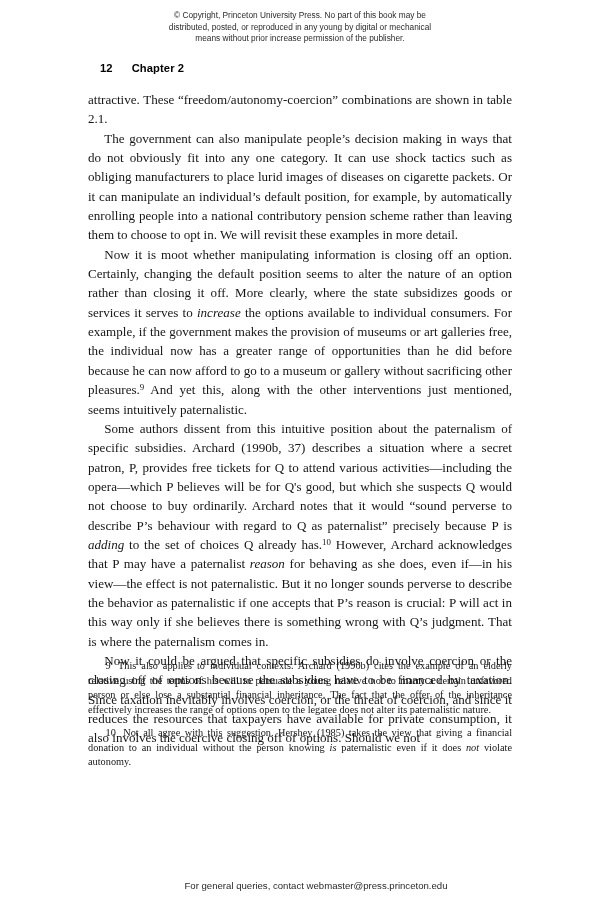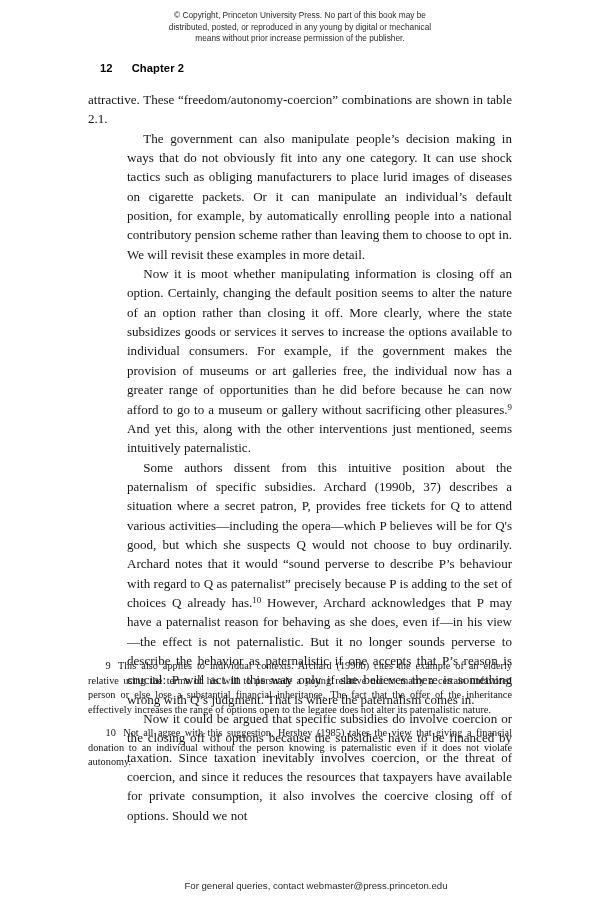--- a/index.html
+++ b/index.html
@@ -60,23 +60,23 @@
   }
   .body-block p {
     margin: 0;
     font-size: 13.05px;
     line-height: 19.35px;
     text-align: justify;
     text-justify: inter-word;
     hyphens: manual;
     color: #151515;
   }
-  .body-block p + p { text-indent: 1.25em; margin-left: 39px; }
+  .body-block p + p { text-indent: 1.25em; }
 
-  .it { }
+  .it { font-style: italic; }
   sup.fnref {
     font-size: 0.68em;
     vertical-align: 0.42em;
     line-height: 0;
   }
 
   
   .footnotes {
     position: absolute;
     top: 659px;

